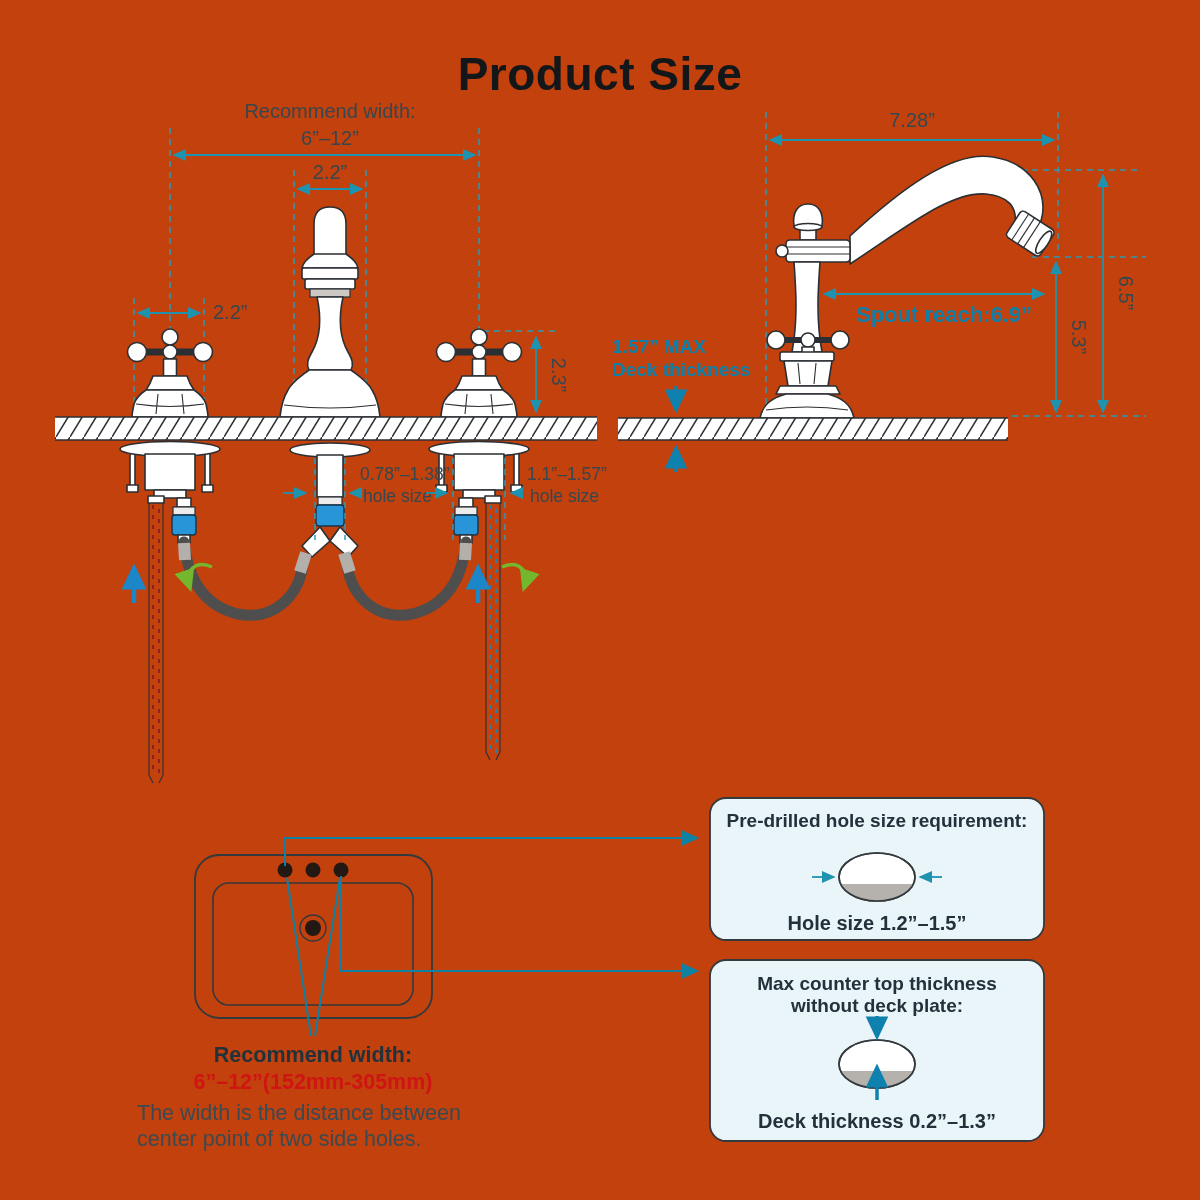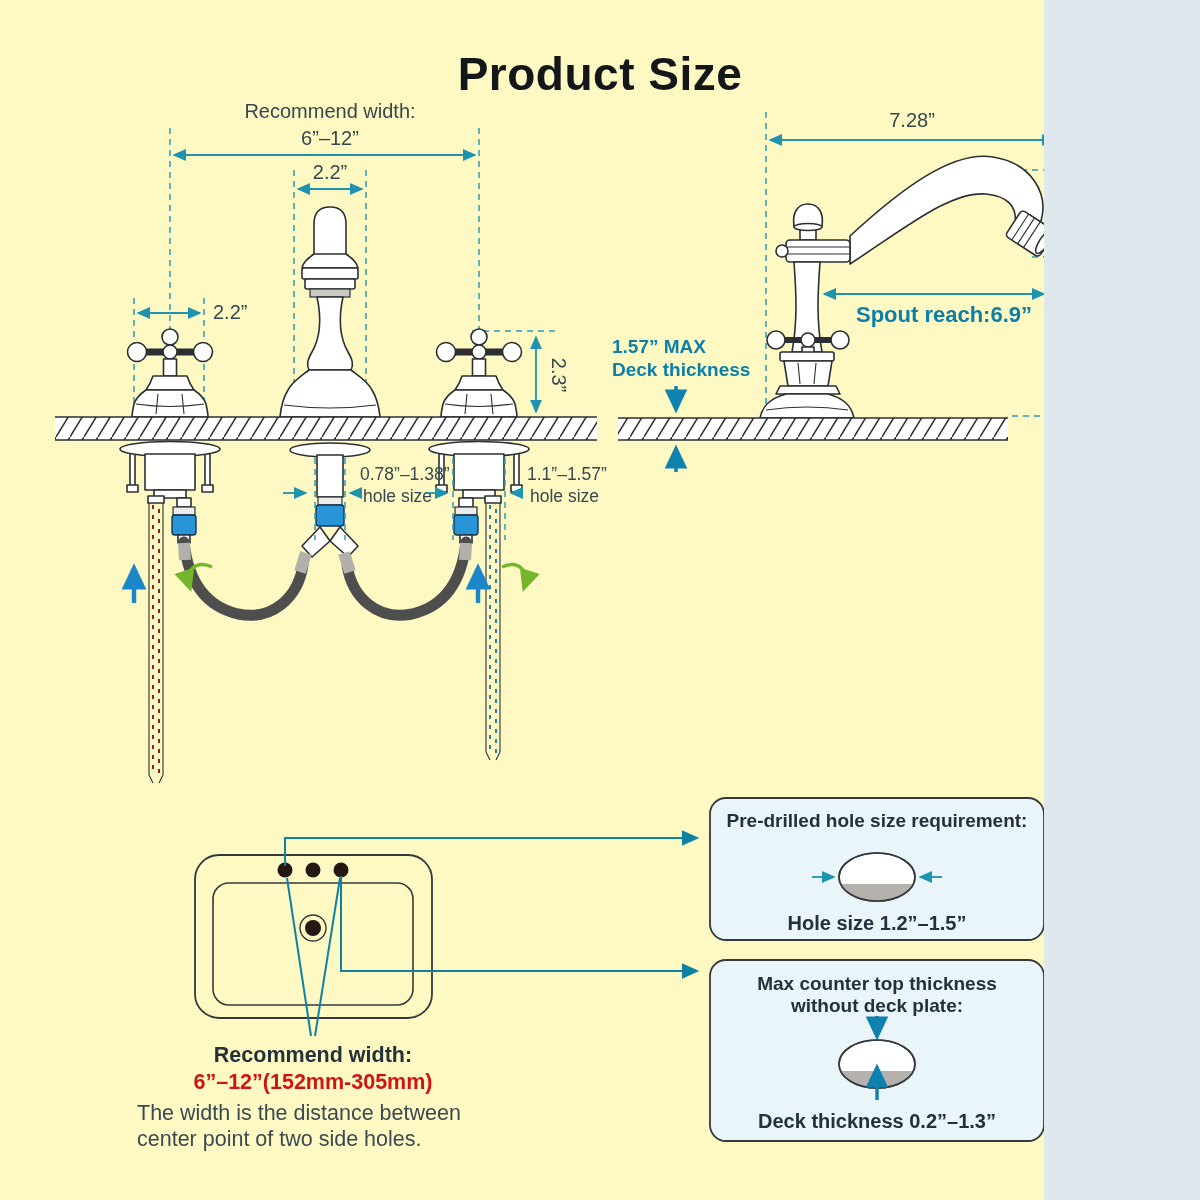--- a/index.html
+++ b/index.html
@@ -1,16 +1,16 @@
 <!DOCTYPE html>
 <html><head>
 <meta charset="utf-8">
 <style>
   html,body { margin:0; padding:0; background:#dfe8ec; }
-  .stage { position:relative; width:1044px; height:1200px; background:#fef9c3; overflow:hidden;text-align:center; }
+  .stage { position:relative; width:1200px; height:1200px; background:#c2410c; overflow:hidden;text-align:center; }
   svg { display:block; }
   text { font-family:"Liberation Sans", sans-serif; }
   .tTitle { font-size:46px; font-weight:800; fill:#14171a; letter-spacing:.5px; }
   .tDim   { font-size:20px;  font-weight:500; fill:#37474f; }
   .tDimS  { font-size:17.5px;font-weight:500; fill:#37474f; }
   .tTeal  { font-size:19px;  font-weight:700; fill:#0c7fa9; }
   .tReach { font-size:22px;  font-weight:700; fill:#0c7fa9; }
   .tBox   { font-size:19px;  font-weight:700; fill:#23313a; }
   .tCap   { font-size:20px;  font-weight:700; fill:#23313a; }
   .tHead  { font-size:21.5px;font-weight:700; fill:#23313a; }

